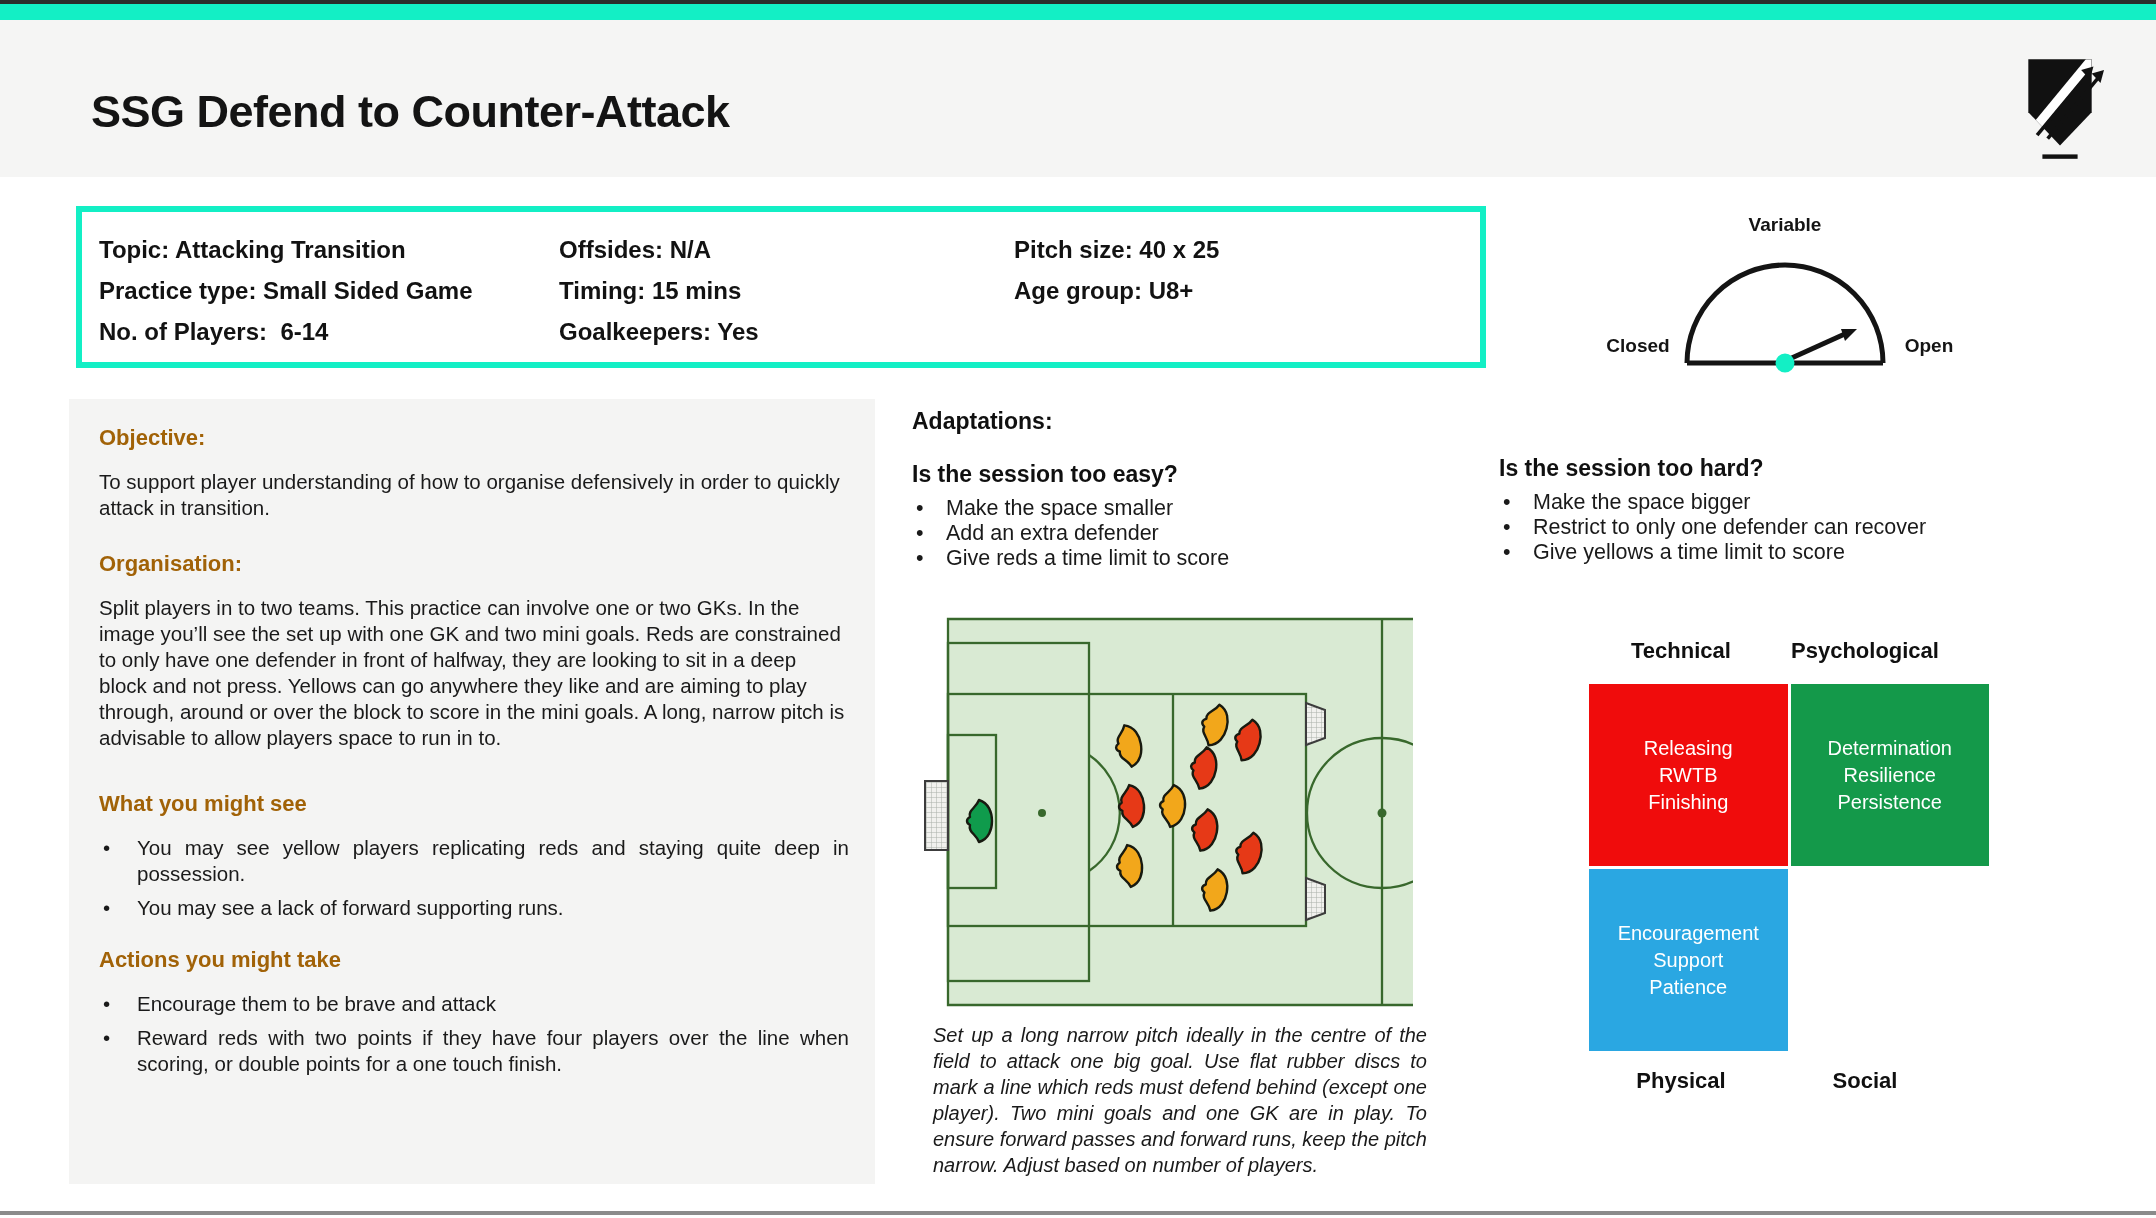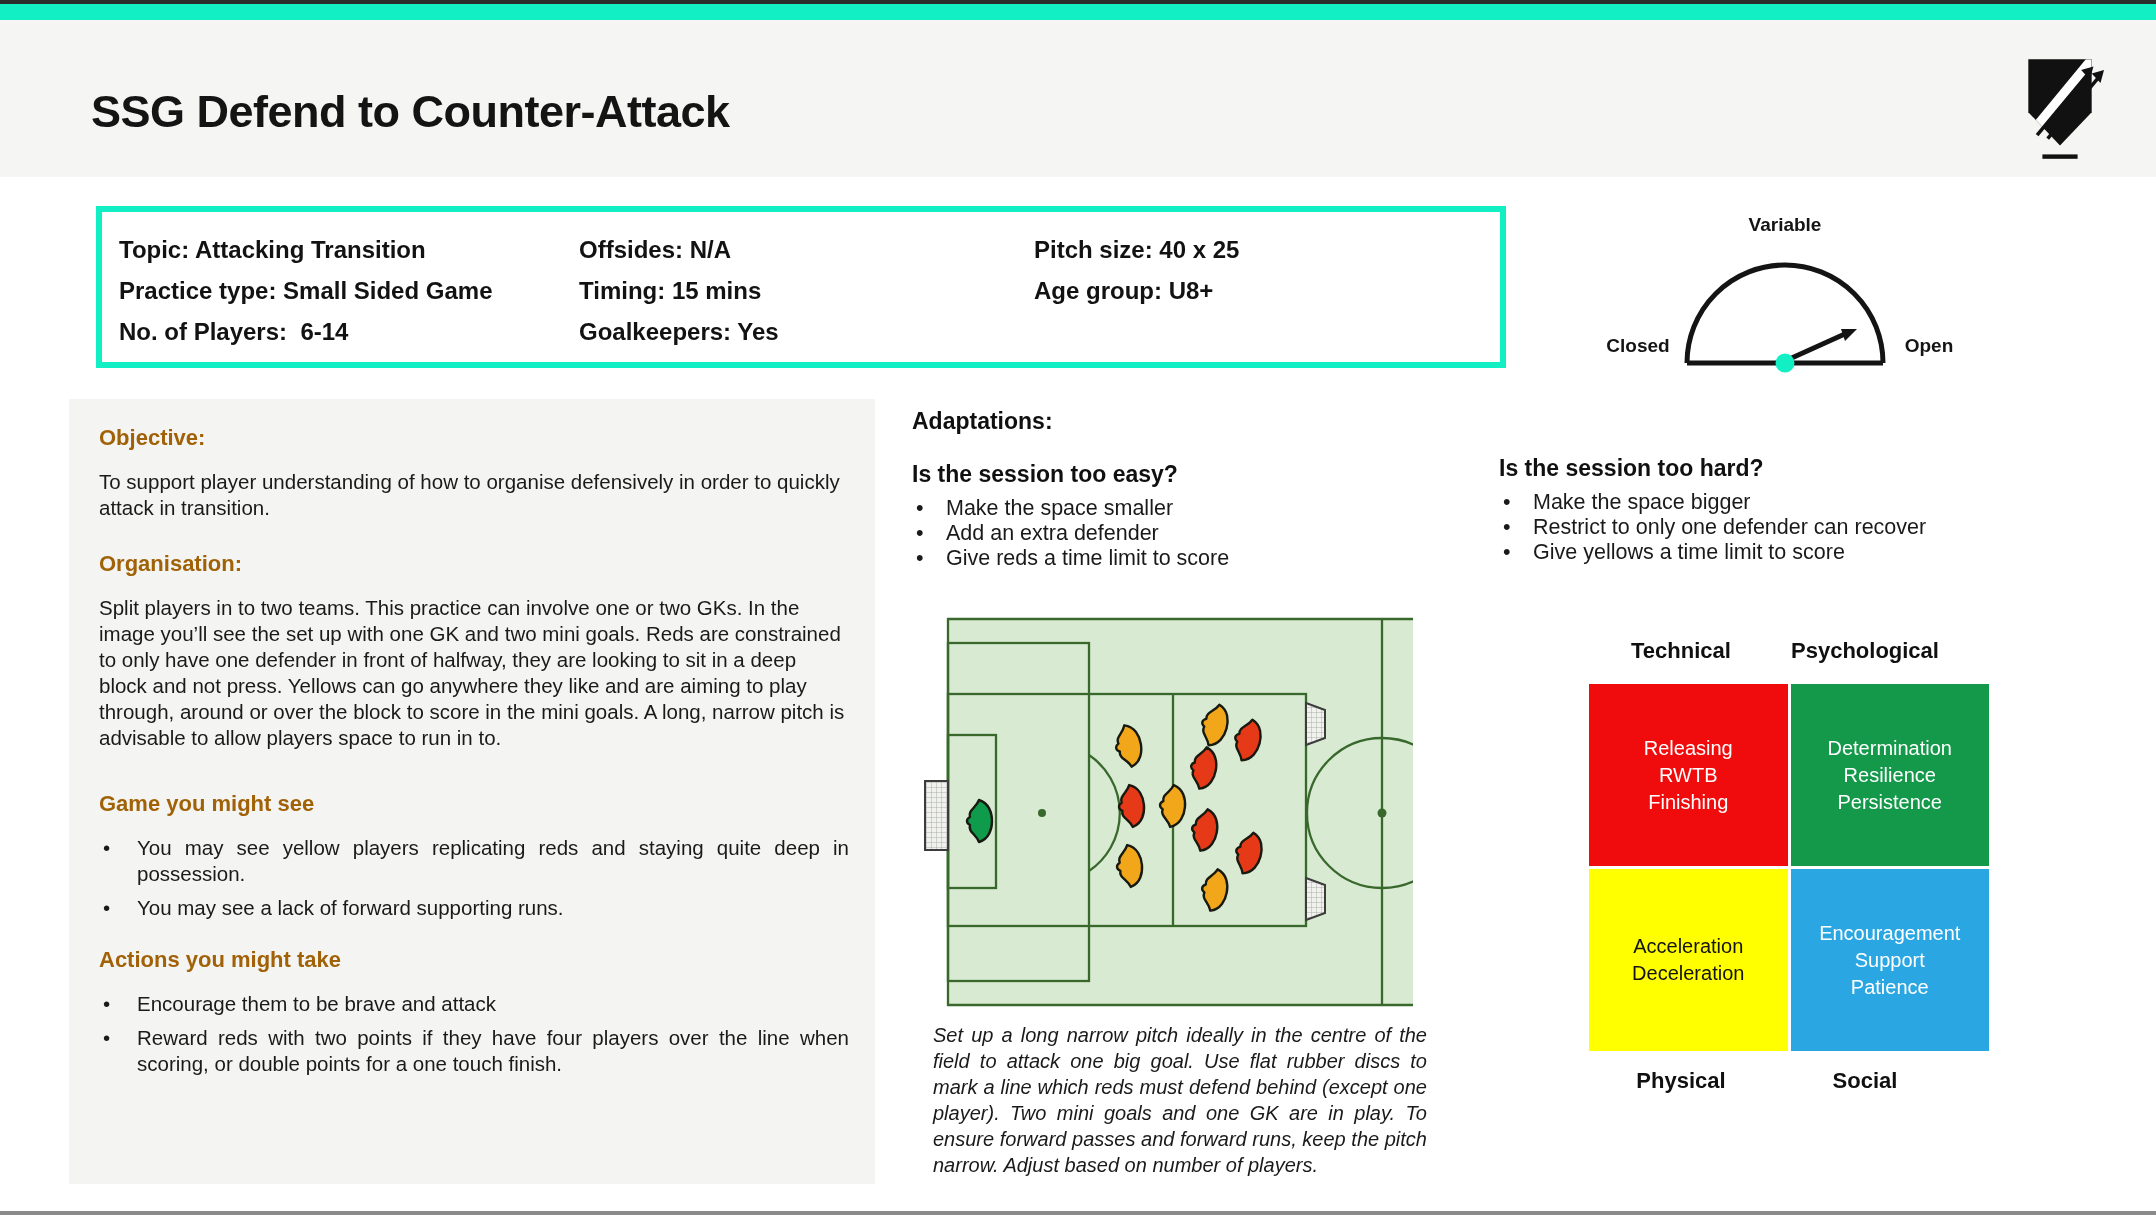--- a/index.html
+++ b/index.html
@@ -9,21 +9,21 @@
     font-family:"Liberation Sans", sans-serif;
     -webkit-font-smoothing:antialiased;
   }
   .abs{position:absolute;}
   
   .topline{left:0;top:0;width:2156px;height:4px;background:#2b2d2b;}
   .accentbar{left:0;top:4px;width:2156px;height:16px;background:#13efc5;}
   .header{left:0;top:20px;width:2156px;height:157px;background:#f5f5f4;}
   .title{left:91px;top:86px;font-size:45px;font-weight:bold;letter-spacing:-0.5px;color:#141414;}
   
-  .infobox{left:76px;top:206px;width:1398px;height:150px;border:6px solid #be185d;background:#ffffff;margin-left:20px;}
+  .infobox{left:76px;top:206px;width:1398px;height:150px;border:6px solid #be185d;background:#ffffff;}
   .infocol{position:absolute;top:26px;font-size:24px;font-weight:bold;color:#121212;}
   .infocol div{margin-bottom:17px;line-height:24px;}
   
   .gauge{left:1600px;top:205px;width:360px;height:175px;}
   .gauge text{font-family:"Liberation Sans",sans-serif;font-weight:bold;fill:#141414;}
   
   .panel{left:69px;top:399px;width:806px;height:785px;background:#f4f4f3;box-sizing:border-box;padding:26px 26px 0 30px;}
   .panel h3{font-size:22px;margin:24px 0 18px 0;color:#a16207;}
   .panel h3.first{margin-top:0;}
   .panel p{font-size:20.5px;line-height:26px;margin:0;color:#1a1a1a;}
@@ -109,21 +109,21 @@
   <circle cx="185" cy="158" r="9.5" fill="#13efc5"></circle>
   <text x="38" y="147" font-size="19" text-anchor="middle">Closed</text>
   <text x="329" y="147" font-size="19" text-anchor="middle">Open</text>
 </svg>
 
 <div class="abs panel" style="background: rgb(244, 244, 243);">
   <h3 class="first">Objective:</h3>
   <p>To support player understanding of how to organise defensively in order to quickly attack in transition.</p>
   <h3 style="margin-top:30px;">Organisation:</h3>
   <p>Split players in to two teams. This practice can involve one or two GKs. In the image you’ll see the set up with one GK and two mini goals. Reds are constrained to only have one defender in front of halfway, they are looking to sit in a deep block and not press. Yellows can go anywhere they like and are aiming to play through, around or over the block to score in the mini goals. A long, narrow pitch is advisable to allow players space to run in to.</p>
-  <h3 style="margin-top:40px;">Game you might see</h3>
+  <h3 style="margin-top:40px;">What you might see</h3>
   <ul class="blist just">
     <li>
         <span>You may see yellow players replicating reds and staying quite deep in possession.</span>
       </li>
     <li>
         <span>You may see a lack of forward supporting runs.</span>
       </li>
   </ul>
   <h3 style="margin-top:26px;">Actions you might take</h3>
   <ul class="blist just">
@@ -209,22 +209,20 @@
   <div class="cm-lab">Technical</div>
   <div class="cm-lab">Psychological</div>
 </div>
 <div class="abs cm-grid">
   <div class="quad" style="background: rgb(240, 12, 12); color: rgb(255, 255, 255);">Releasing
 RWTB
 Finishing</div>
   <div class="quad" style="background: rgb(20, 153, 74); color: rgb(255, 255, 255);">Determination
 Resilience
 Persistence</div>
-  <div class="quad" style="background: rgb(255, 255, 0); color: rgb(19, 19, 19);">Acceleration
-Deceleration</div>
   <div class="quad" style="background: rgb(42, 167, 226); color: rgb(255, 255, 255);">Encouragement
 Support
 Patience</div>
 </div>
 <div class="abs cm-botlabels">
   <div class="cm-lab">Physical</div>
   <div class="cm-lab">Social</div>
 </div>
 
 <div class="abs footrule"></div>

